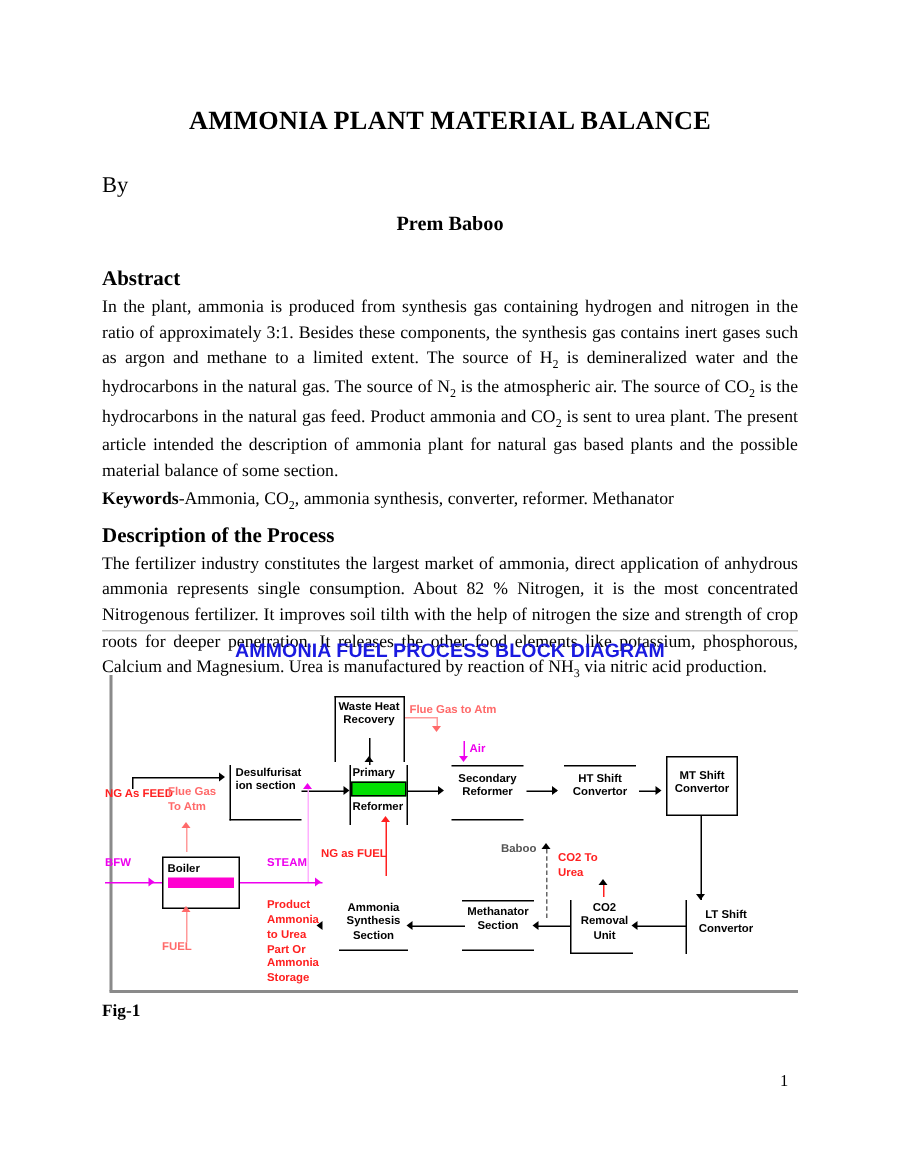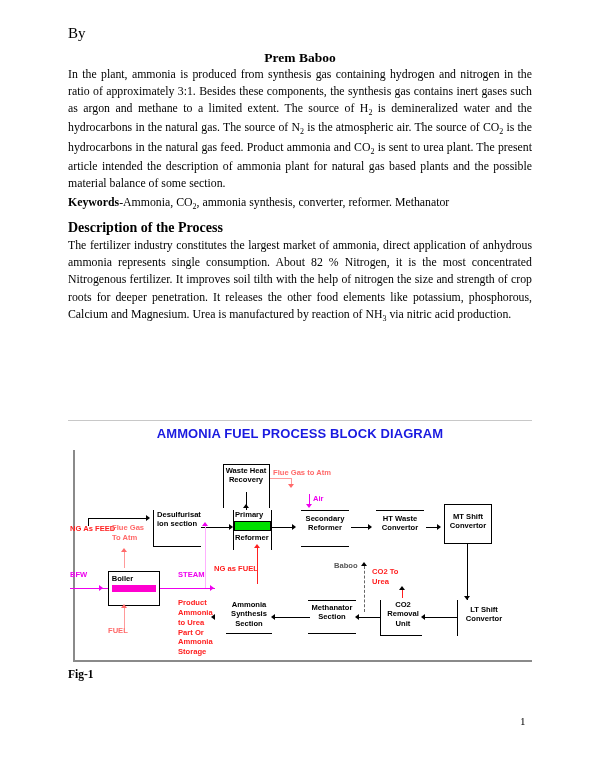--- a/index.html
+++ b/index.html
@@ -157,23 +157,25 @@
     font-size:11px;
   }
 </style>
 </head>
 <body>
 
 <div class="page">
 
   <div class="col">
 
+    <div class="doc-title">AMMONIA PLANT MATERIAL BALANCE</div>
     <div class="by">By</div>
     <div class="author">Prem Baboo</div>
 
+    <div class="h2">Abstract</div>
     <p class="body"><span>In the plant, ammonia is produced from synthesis gas containing hydrogen and nitrogen in the ratio of approximately 3:1. Besides these components, the synthesis gas contains inert gases such as argon and methane to a limited extent. The source of H</span><sub>2</sub><span> is demineralized water and the hydrocarbons in the natural gas. The source of N</span><sub>2</sub><span> is the atmospheric air. The source of CO</span><sub>2</sub><span> is the hydrocarbons in the natural gas feed. Product ammonia and CO</span><sub>2</sub><span> is sent to urea plant. The present article intended the description of ammonia plant for natural gas based plants and the possible material balance of some section.</span></p>
 
     <p class="body kw"><span class="b">Keywords</span><span>-Ammonia, CO</span><sub>2</sub><span>, ammonia synthesis, converter, reformer. Methanator</span></p>
 
     <div class="h2 tight">Description of the Process</div>
     <p class="body"><span>The fertilizer industry constitutes the largest market of ammonia, direct application of anhydrous ammonia represents single consumption. About </span><span class="hl">82 %</span><span> Nitrogen, it is the most concentrated Nitrogenous fertilizer. It improves soil tilth with the help of nitrogen the size and strength of crop roots for deeper penetration. It releases the other food elements like potassium, phosphorous, Calcium and Magnesium. Urea is manufactured by reaction of NH</span><sub>3</sub><span> via nitric acid production.</span></p>
 
   </div>
 
   <div class="fig-wrap">
@@ -231,21 +233,21 @@
 Reformer</div>
 
       <div class="ln v mg" style="left:241px; top:46px; height:12px;"></div>
       <div class="arrow ar-d c-mg" style="left:238px; top:56px;"></div>
       <div class="tlbl magenta" style="left:245px; top:46px;">Air</div>
 
       <div class="ln h blk" style="left:283px; top:79px; width:20px;"></div>
       <div class="arrow ar-r" style="left:300px; top:76px;"></div>
 
       <div class="rule h" style="left:308px; top:62px; width:48px;"></div>
-      <div class="lbl" style="left:306px; top:66px; width:52px;">HT Waste
+      <div class="lbl" style="left:306px; top:66px; width:52px;">HT Shift
 Convertor</div>
 
       <div class="ln h blk" style="left:358px; top:79px; width:14px;"></div>
       <div class="arrow ar-r" style="left:369px; top:76px;"></div>
 
       <div class="boxed" style="left:376px; top:56px; width:48px; height:40px;"></div>
       <div class="lbl" style="left:376px; top:64px; width:48px;">MT Shift
 Convertor</div>
 
       <div class="ln v blk" style="left:399px; top:96px; height:56px;"></div>

